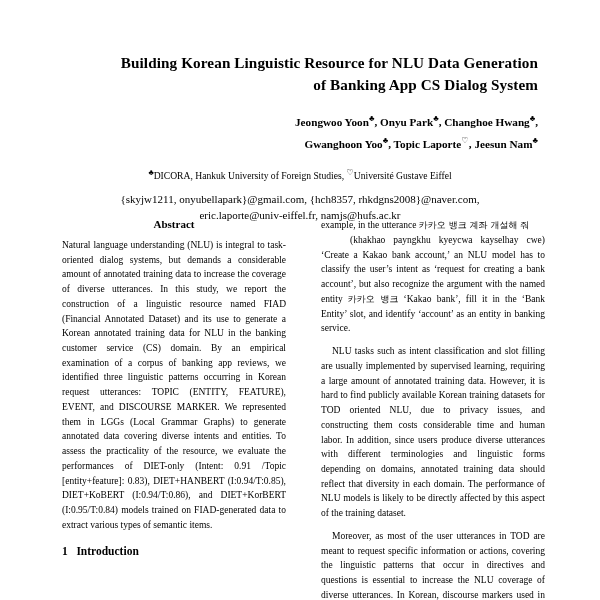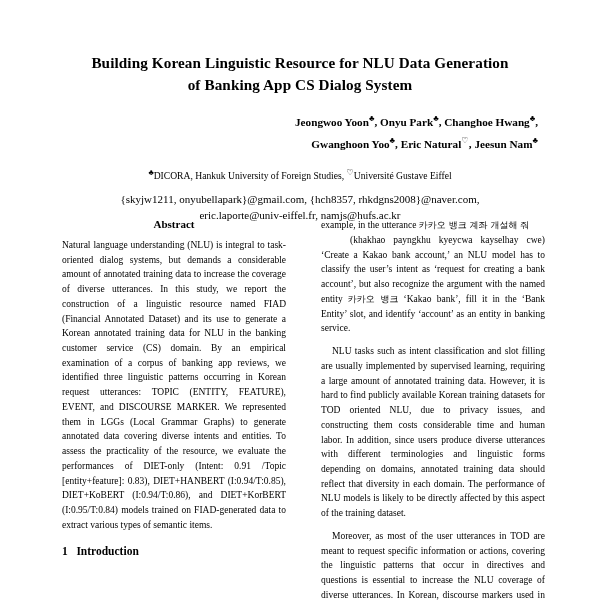--- a/index.html
+++ b/index.html
@@ -22,21 +22,21 @@
     padding: 0;
     box-sizing: border-box;
   }
   .masthead {
     padding: 52px 62px 0 62px;
     box-sizing: border-box;
   }
   .paper-title {
     font-size: 15.2px;
     font-weight: bold;
-    text-align: center;
+    text-align: right;
     line-height: 1.42;
     letter-spacing: 0.1px;
     margin: 0;
   }
   .authors {
     margin-top: 16px;
     text-align: right;
     font-size: 11.2px;
     font-weight: bold;
     line-height: 1.85;
@@ -120,21 +120,21 @@
     <h1 class="paper-title">
       <span>Building Korean Linguistic Resource for NLU Data Generation</span><br>
       <span>of Banking App CS Dialog System</span>
     </h1>
 
     <div class="authors">
       <div>
         <span>Jeongwoo Yoon</span><span class="sym">♣</span><span>, Onyu Park</span><span class="sym">♣</span><span>, Changhoe Hwang</span><span class="sym">♣</span><span>,</span>
       </div>
       <div>
-        <span>Gwanghoon Yoo</span><span class="sym">♣</span><span>, Eric Natural</span><span class="sym">♡</span><span>, Jeesun Nam</span><span class="sym">♣</span>
+        <span>Gwanghoon Yoo</span><span class="sym">♣</span><span>, Topic Laporte</span><span class="sym">♡</span><span>, Jeesun Nam</span><span class="sym">♣</span>
       </div>
     </div>
 
     <div class="affiliation">
       <span class="sym">♣</span><span>DICORA, Hankuk University of Foreign Studies, </span><span class="sym">♡</span><span>Université Gustave Eiffel</span>
     </div>
 
     <div class="emails">
       <div>{skyjw1211, onyubellapark}@gmail.com, {hch8357, rhkdgns2008}@naver.com,</div>
       <div>eric.laporte@univ-eiffel.fr, namjs@hufs.ac.kr</div>

